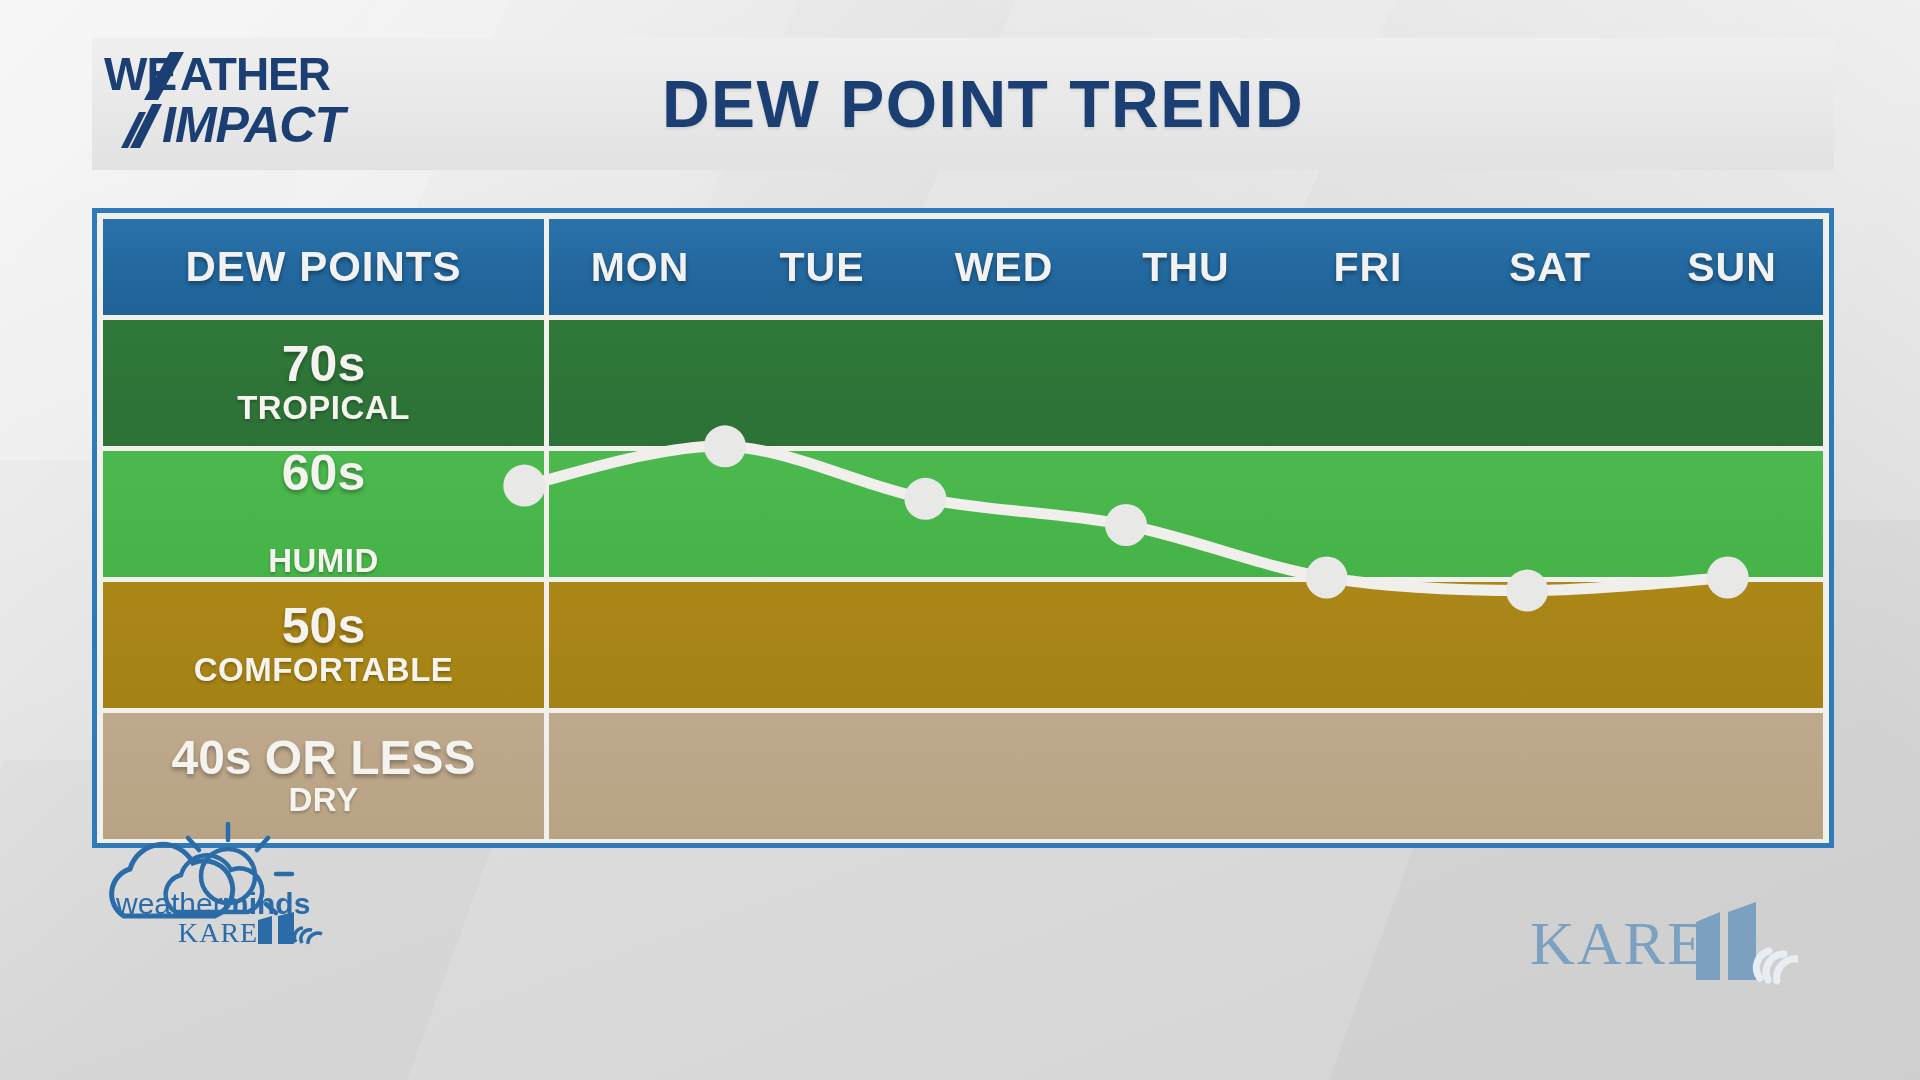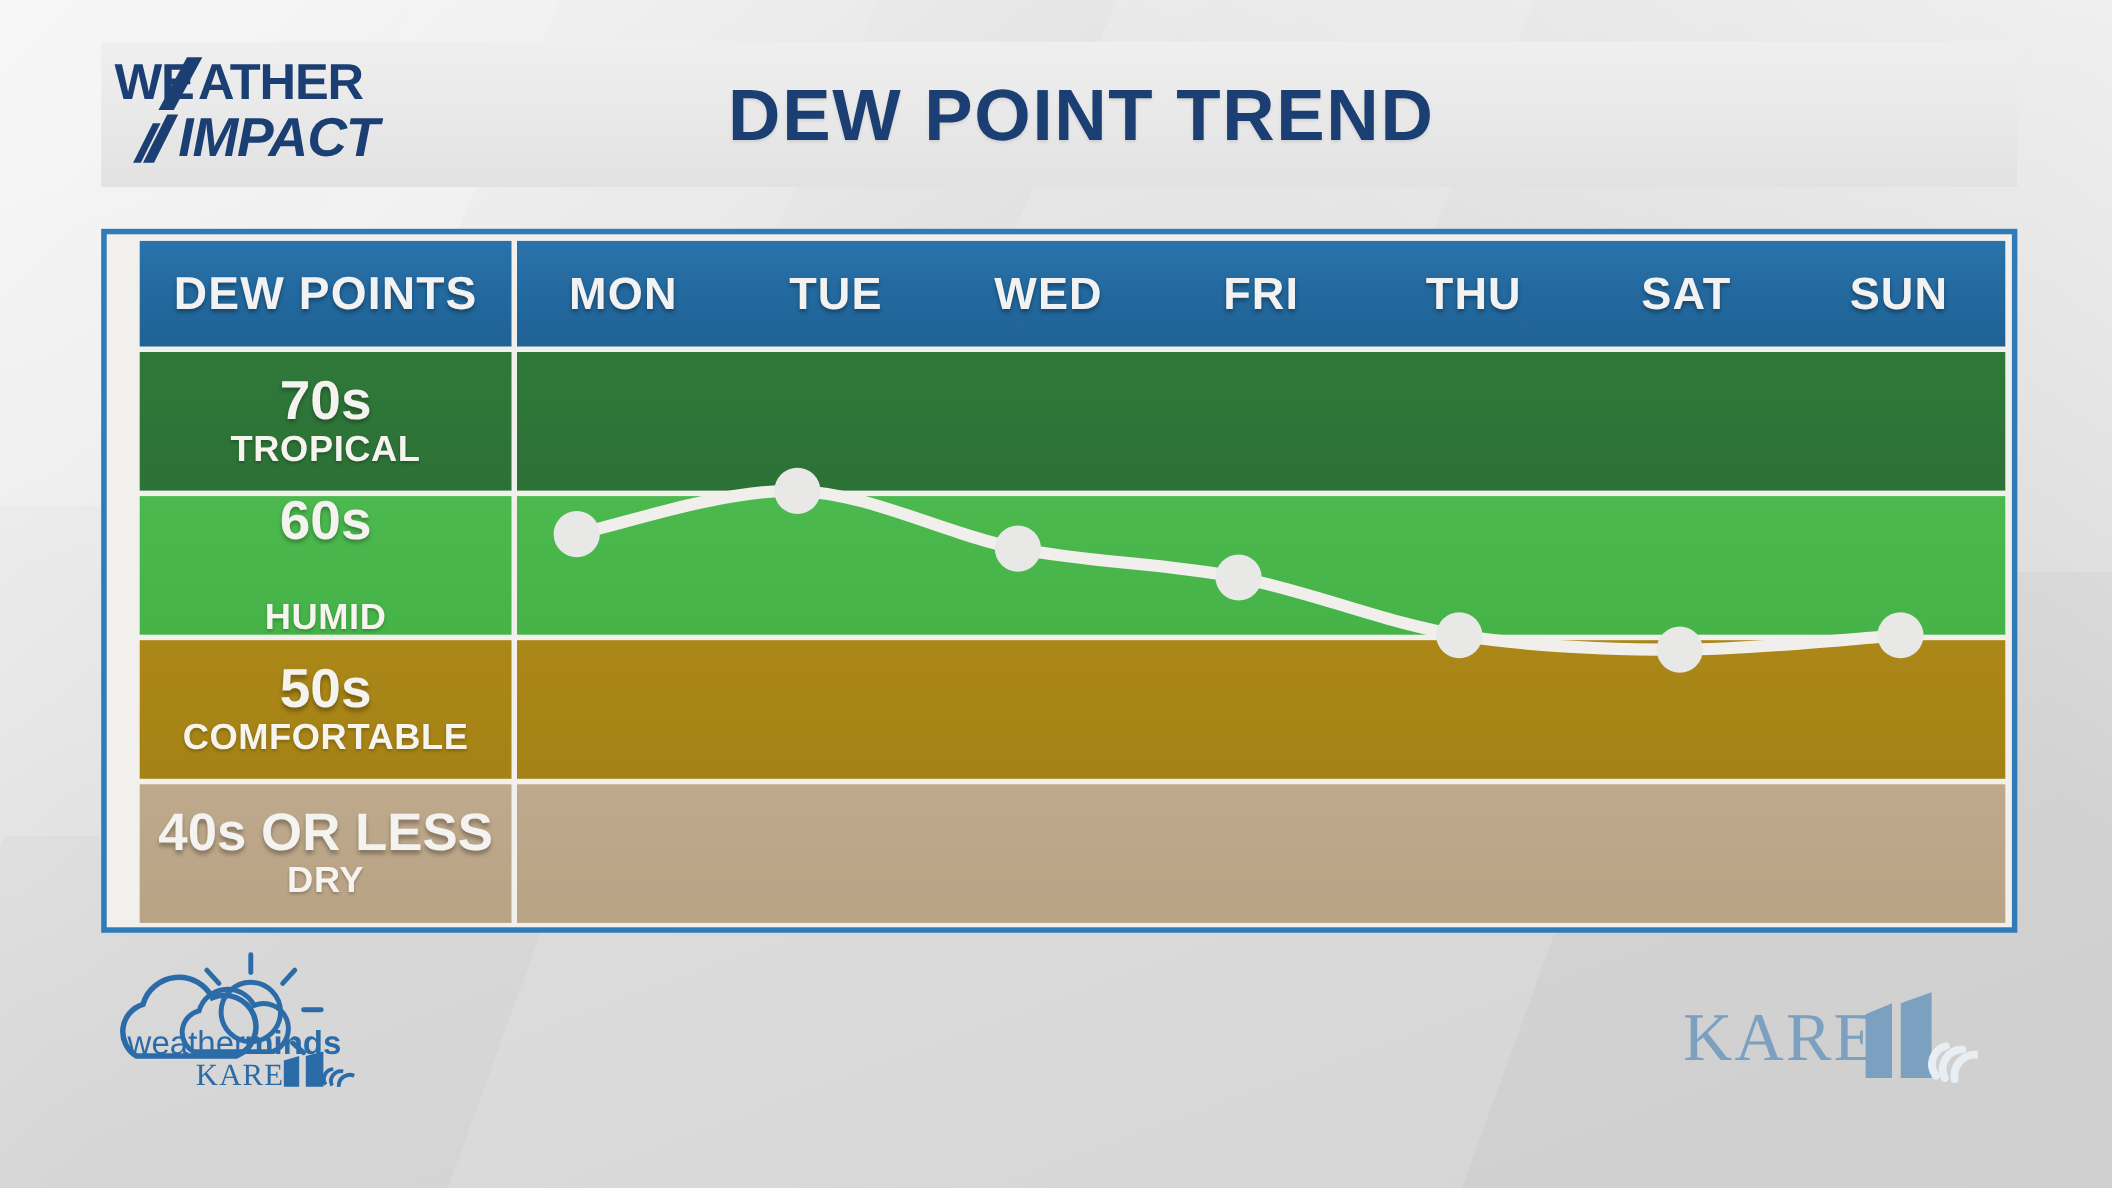--- a/index.html
+++ b/index.html
@@ -34,22 +34,22 @@
     font-family:Liberation Sans, sans-serif;
   }
 
   
   .table-frame{
     position:absolute; left:92px; top:208px; width:1742px; height:640px;
     border:5px solid #2f7ab8; background:#f1f0ec; padding:6px;
   }
   .grid{ width:100%; height:100%; display:flex; flex-direction:column; gap:5px; }
   .row{ display:flex; gap:5px; flex:none; }
-  .label-cell{ width:338px; flex:none; display:flex; flex-direction:column;
-               align-items:center; justify-content:center;margin-left:24px; }
+  .label-cell{ width:441px; flex:none; display:flex; flex-direction:column;
+               align-items:center; justify-content:center; }
   .data-cell{ flex:1; position:relative; }
 
   .head-row{ height:96px; }
   .head-cell{ background:linear-gradient(180deg,#2b72ab 0%,#23699f 50%,#1f6296 100%); }
   .head-label{ color:#f2f2f2; font-size:42px; font-weight:bold; letter-spacing:1px;
                text-shadow:0 3px 4px rgba(0,0,0,.35); }
   .days{ display:flex; width:100%; height:100%; align-items:center; }
   .day{ flex:1; text-align:center; color:#f2f2f2; font-size:41px; font-weight:bold;
         letter-spacing:1px; text-shadow:0 3px 4px rgba(0,0,0,.35); }
 
@@ -63,21 +63,21 @@
              text-shadow:0 3px 4px rgba(0,0,0,.30); }
   .band-big.wide{ font-size:48px; }
   .band-sub{ font-size:33px; color:#f6f4ee; letter-spacing:.5px; line-height:1.15;
              text-shadow:0 2px 3px rgba(0,0,0,.25); font-weight:bold; }
 
   
   .trend-overlay{ position:absolute; left:424px; top:315px; width:1404px; height:525px;
                   pointer-events:none; }
 
   
-  .wm-logo{ position:absolute; left:80px; top:860px; width:290px; height:130px; }
+  .wm-logo{ position:absolute; left:80px; top:816px; width:290px; height:130px; }
   .kare-logo{ position:absolute; left:1528px; top:898px; width:270px; height:90px; }
 </style>
 </head>
 <body>
 
 <div class="facet f1"></div>
 <div class="facet f2"></div>
 <div class="facet f5"></div>
 <div class="facet f3"></div>
 <div class="facet f4"></div>
@@ -103,22 +103,22 @@
 
     <div class="row head-row">
       <div class="label-cell head-cell">
         <span class="head-label">DEW POINTS</span>
       </div>
       <div class="data-cell head-cell">
         <div class="days">
           <div class="day">MON</div>
           <div class="day">TUE</div>
           <div class="day">WED</div>
+          <div class="day">THU</div>
           <div class="day">FRI</div>
-          <div class="day">THU</div>
           <div class="day">SAT</div>
           <div class="day">SUN</div>
         </div>
       </div>
     </div>
 
     <div class="row band-row">
       <div class="label-cell band-70">
         <span class="band-big">70s</span>
         <span class="band-sub">TROPICAL</span>

